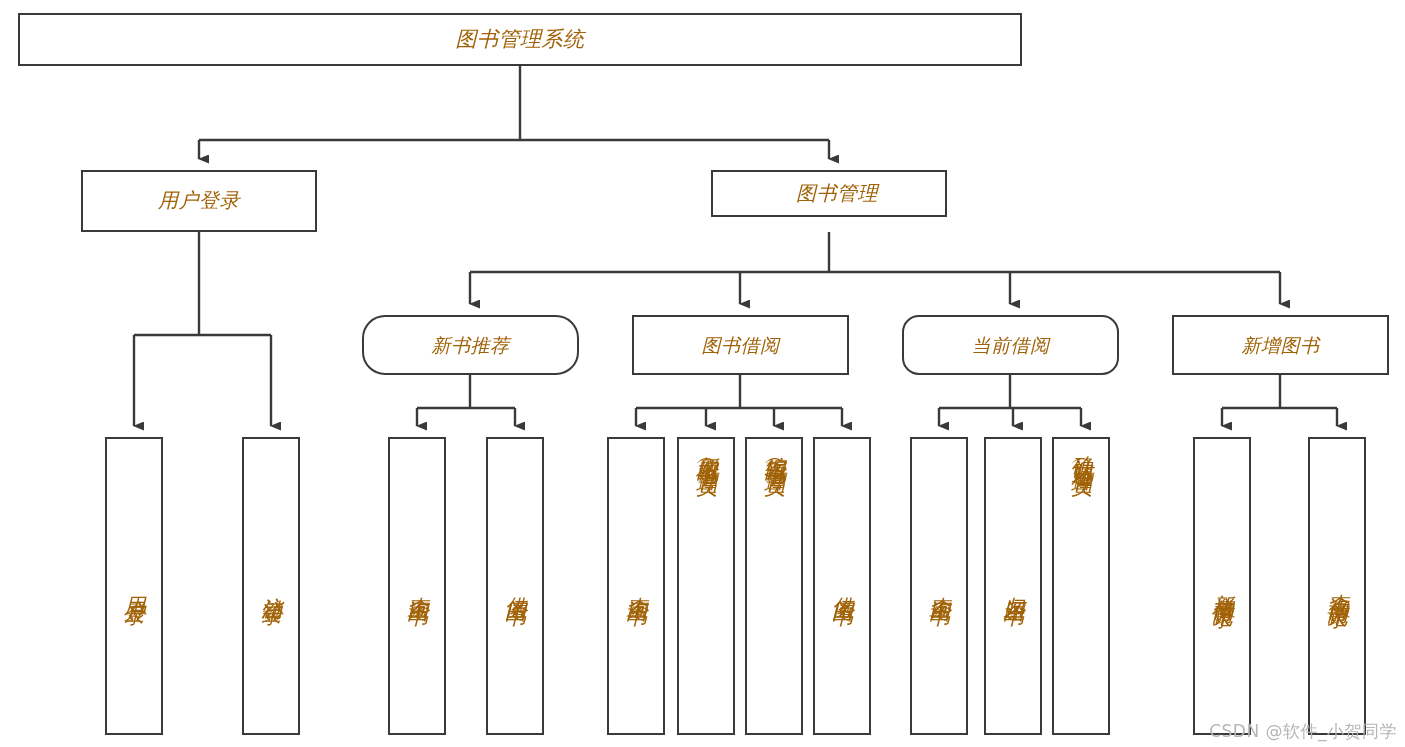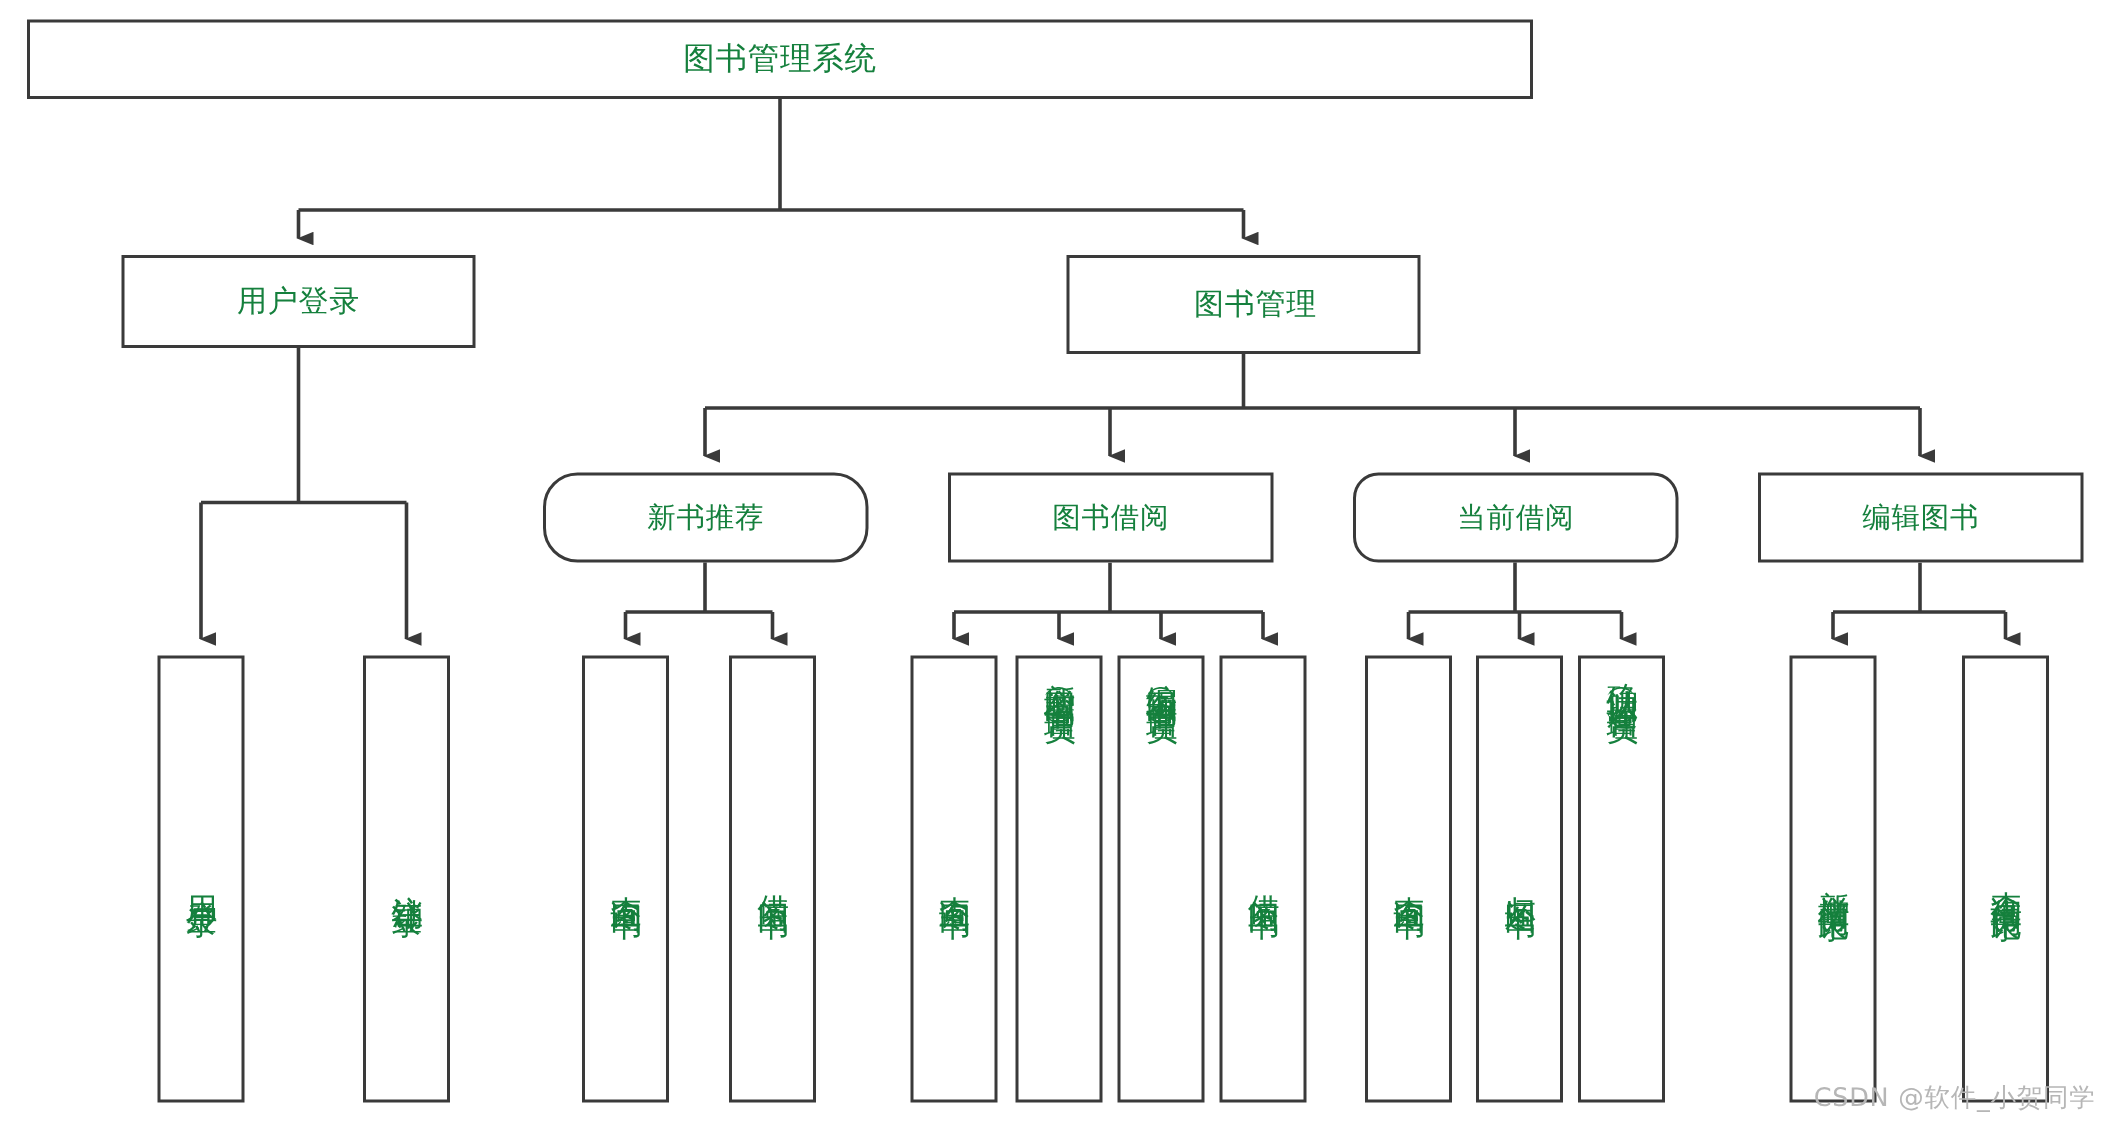--- a/index.html
+++ b/index.html
@@ -28,21 +28,22 @@
   }
   .node {
     position: absolute;
     box-sizing: border-box;
     background: #ffffff;
     border: 2px solid #3a3a3a;
     display: flex;
     align-items: center;
     justify-content: center;
     text-align: center;
-    color: #15803d;
+    color: #a16207;
+    font-style: italic;
   }
   .node-label {
     display: block;
     line-height: 1.18;
     letter-spacing: 0.5px;
   }
   .node.root .node-label { font-size: 21px; }
   .node.level2 .node-label { font-size: 20px; }
   .node.level3 .node-label { font-size: 19px; }
 
@@ -126,35 +127,35 @@
       </g>
   </svg>
 
   <div class="node root" style="left: 18px; top: 13px; width: 1004px; height: 53px;">
     <span class="node-label">图书管理系统</span>
   </div>
 
   <div class="node level2" style="left: 81px; top: 170px; width: 236px; height: 62px;">
     <span class="node-label">用户登录</span>
   </div>
-  <div class="node level2" style="left: 711px; top: 170px; width: 236px; height: 66px; padding-left: 16px;">
+  <div class="node level2" style="left: 711px; top: 170px; width: 236px; height: 47px; padding-left: 16px;">
     <span class="node-label">图书管理</span>
   </div>
 
   <div class="node level3" style="left: 362px; top: 315px; width: 217px; height: 60px; border-radius: 23px;">
     <span class="node-label">新书推荐</span>
   </div>
   <div class="node level3" style="left: 632px; top: 315px; width: 217px; height: 60px;">
     <span class="node-label">图书借阅</span>
   </div>
   <div class="node level3" style="left: 902px; top: 315px; width: 217px; height: 60px; border-radius: 17px;">
     <span class="node-label">当前借阅</span>
   </div>
   <div class="node level3" style="left: 1172px; top: 315px; width: 217px; height: 60px;">
-    <span class="node-label">编辑图书</span>
+    <span class="node-label">新增图书</span>
   </div>
 
   <div id="leaf-container">
       <div class="node leaf align-center" style="left: 105px; top: 437px; width: 58px; height: 298px;">
         <span class="node-label">用户登录</span>
       </div>
       <div class="node leaf align-center" style="left: 242px; top: 437px; width: 58px; height: 298px;">
         <span class="node-label">注销登录</span>
       </div>
       <div class="node leaf align-center" style="left: 388px; top: 437px; width: 58px; height: 298px;">

